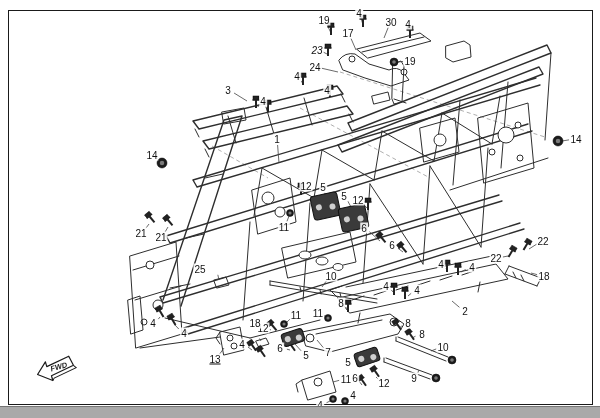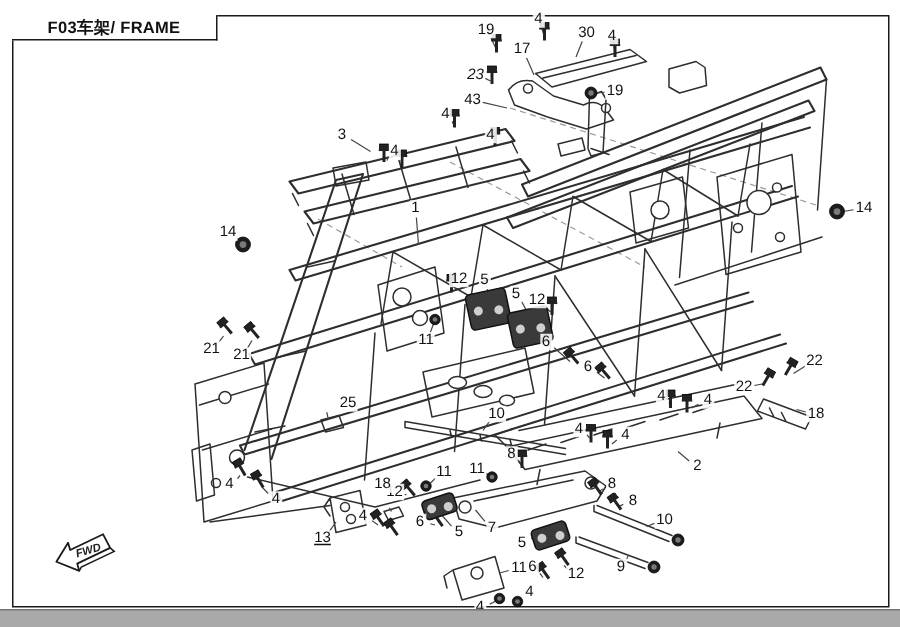--- a/index.html
+++ b/index.html
@@ -23,23 +23,20 @@
   .hole{fill:#fff;stroke:#2e2e2e;stroke-width:1;}
   .leader{stroke:#444;stroke-width:.8;}
 </style>
 </head>
 <body>
 
 <div id="page">
 
   <div id="border-rect"></div>
 
-  <div id="title-box">
-    <span id="title-text">F03车架/ FRAME</span>
-  </div>
 
   <svg id="draw-svg" viewBox="0 0 600 418">
 
     <g>
       <path class="dash" d="M340,72 L545,137"></path>
       <path class="dash" d="M300,108 L430,178"></path>
       <path class="dash" d="M212,146 L268,178"></path>
     </g>
 
     <g>
@@ -405,39 +402,39 @@
     </g>
   </svg>
 
   <div id="callout-layer">
       <div class="callout" style="left: 324px; top: 20px;">19</div>
       <div class="callout" style="left: 359px; top: 13px;">4</div>
       <div class="callout" style="left: 391px; top: 22px;">30</div>
       <div class="callout" style="left: 408px; top: 24px;">4</div>
       <div class="callout" style="left: 348px; top: 33px;">17</div>
       <div class="callout" style="left: 317px; top: 50px; font-style: italic;">23</div>
-      <div class="callout" style="left: 315px; top: 67px;">43</div>
+      <div class="callout" style="left: 315px; top: 67px;">24</div>
       <div class="callout" style="left: 410px; top: 61px;">19</div>
       <div class="callout" style="left: 297px; top: 76px;">4</div>
       <div class="callout" style="left: 327px; top: 90px;">4</div>
       <div class="callout" style="left: 228px; top: 90px;">3</div>
       <div class="callout" style="left: 263px; top: 101px;">4</div>
       <div class="callout" style="left: 277px; top: 139px;">1</div>
       <div class="callout" style="left: 152px; top: 155px;">14</div>
       <div class="callout" style="left: 576px; top: 139px;">14</div>
       <div class="callout" style="left: 306px; top: 186px;">12</div>
       <div class="callout" style="left: 323px; top: 187px;">5</div>
       <div class="callout" style="left: 344px; top: 196px;">5</div>
       <div class="callout" style="left: 358px; top: 200px;">12</div>
       <div class="callout" style="left: 284px; top: 227px;">11</div>
       <div class="callout" style="left: 364px; top: 228px;">6</div>
       <div class="callout" style="left: 331px; top: 276px;">10</div>
       <div class="callout" style="left: 141px; top: 233px;">21</div>
       <div class="callout" style="left: 161px; top: 237px;">21</div>
-      <div class="callout" style="left: 232px; top: 269px;">25</div>
+      <div class="callout" style="left: 200px; top: 269px;">25</div>
       <div class="callout" style="left: 543px; top: 241px;">22</div>
       <div class="callout" style="left: 496px; top: 258px;">22</div>
       <div class="callout" style="left: 544px; top: 276px;">18</div>
       <div class="callout" style="left: 441px; top: 264px;">4</div>
       <div class="callout" style="left: 472px; top: 267px;">4</div>
       <div class="callout" style="left: 392px; top: 245px;">6</div>
       <div class="callout" style="left: 386px; top: 286px;">4</div>
       <div class="callout" style="left: 417px; top: 290px;">4</div>
       <div class="callout" style="left: 465px; top: 311px;">2</div>
       <div class="callout" style="left: 341px; top: 303px;">8</div>

